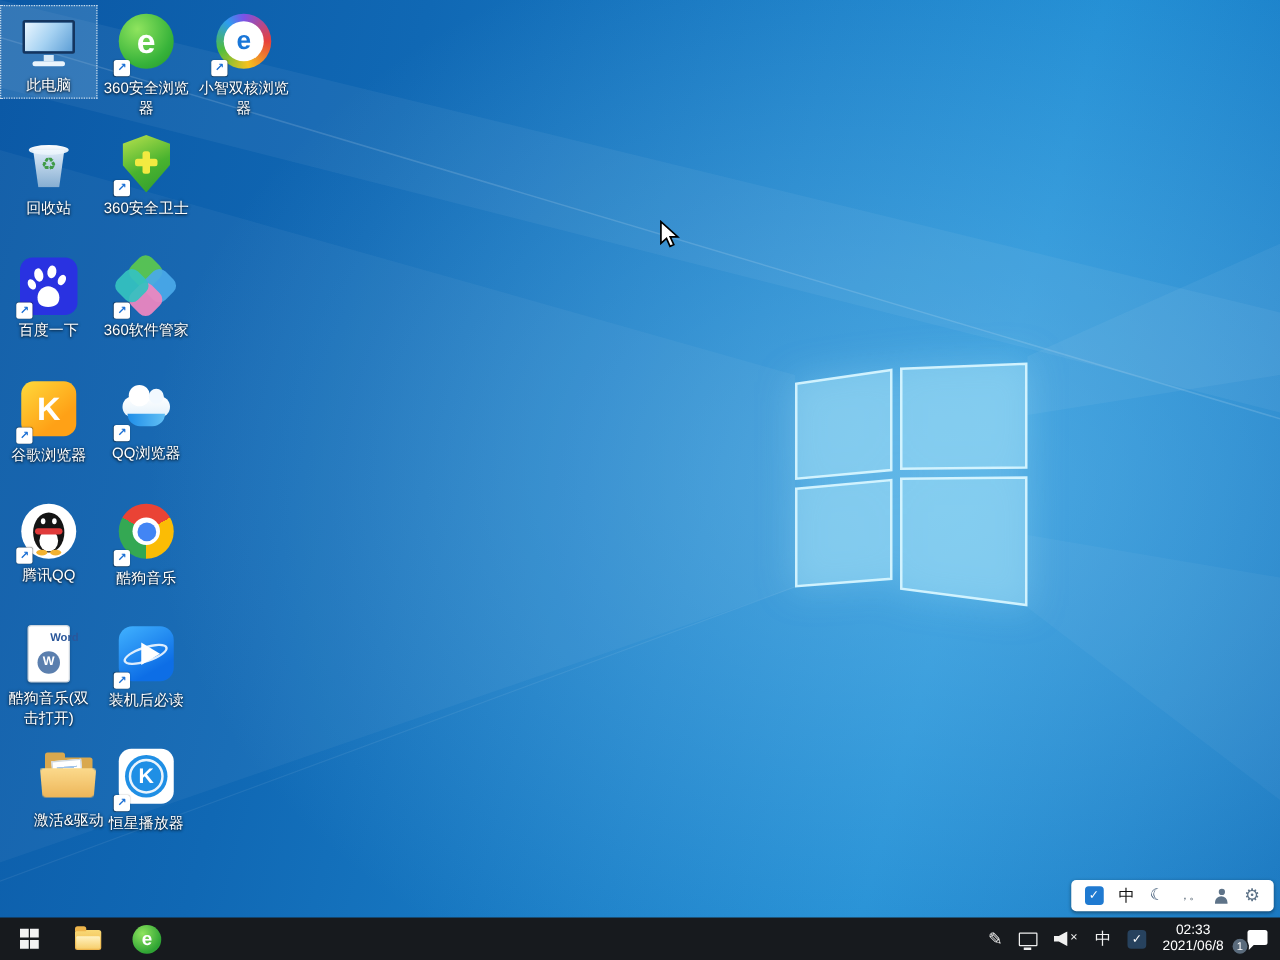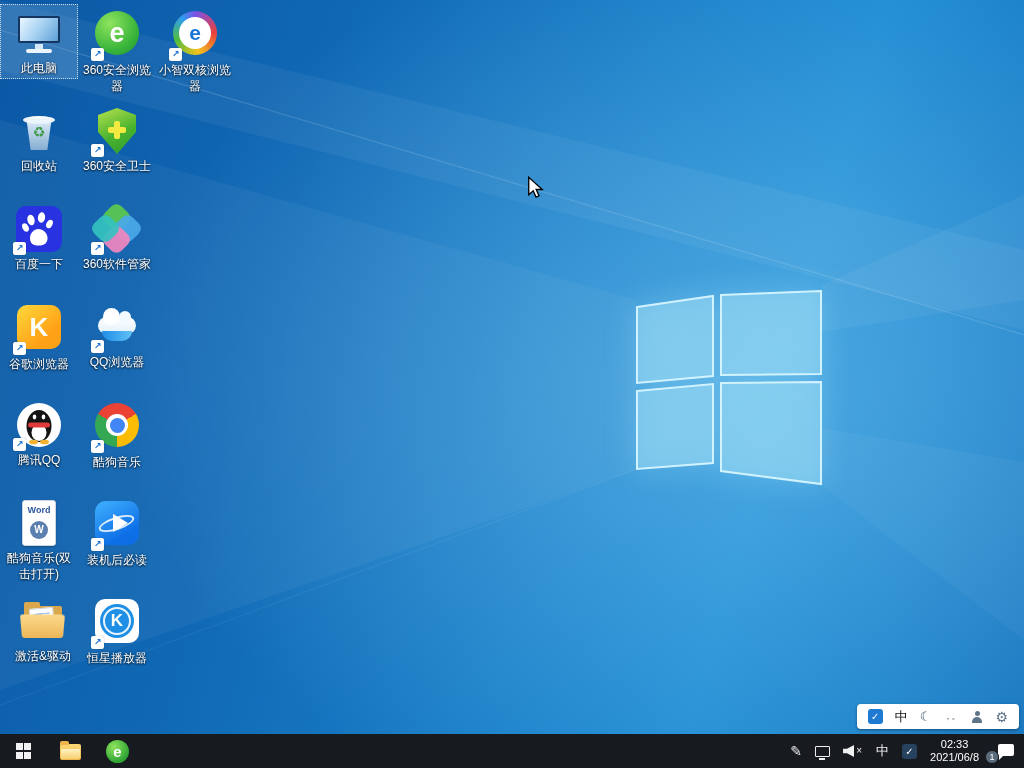--- a/index.html
+++ b/index.html
@@ -63,21 +63,21 @@
   .qqb-swirl{position:absolute;left:9px;top:28px;width:30px;height:10px;border-radius:0 0 15px 15px;
     background:linear-gradient(90deg,#1f8ee8,#62c0f5);}
   
   .ic-chrome{position:relative;width:44px;height:44px;margin:2px auto;border-radius:50%;
     background:conic-gradient(from 60deg,#fbbc05 0 120deg,#34a853 120deg 240deg,#ea4335 240deg 360deg);}
   .ic-chrome::before{content:"";position:absolute;left:11px;top:11px;width:22px;height:22px;border-radius:50%;background:#fff;}
   .ic-chrome::after{content:"";position:absolute;left:14.5px;top:14.5px;width:15px;height:15px;border-radius:50%;background:#4285f4;}
   
   .ic-doc{position:absolute;left:7px;top:1px;width:34px;height:46px;background:#fff;border:1px solid #cdd6df;border-radius:3px;
     box-shadow:0 1px 2px rgba(0,0,0,.25);}
-  .doc-word{position:absolute;top:6px;left:0;right:0;text-align:center;font-size:9px;font-weight:bold;color:#2b579a;}
+  .doc-word{position:absolute;top:6px;left:0;right:0;text-align:right;font-size:9px;font-weight:bold;color:#2b579a;}
   .doc-circle{position:absolute;left:15px;top:22px;width:18px;height:18px;border-radius:50%;background:#5b7fae;color:#fff;
     font-size:10px;font-weight:bold;line-height:18px;text-align:center;}
   
   .ic-star{position:relative;width:44px;height:44px;margin:2px auto;border-radius:11px;
     background:linear-gradient(150deg,#41b2ff,#0d6ee6 75%);}
   .star-tri{position:absolute;left:18px;top:13px;width:0;height:0;border-left:15px solid #fff;
     border-top:9px solid transparent;border-bottom:9px solid transparent;}
   .star-orbit{position:absolute;left:3px;top:16px;width:37px;height:13px;border:2px solid rgba(255,255,255,.85);
     border-radius:50%;transform:rotate(-18deg);}
   
@@ -291,21 +291,21 @@
   <div class="art">
     <div class="ic-star">
       <div class="star-orbit"></div>
       <div class="star-tri"></div>
     </div>
     <span class="shortcut">↗</span>
   </div>
   <div class="label">装机后必读</div>
 </div>
 
-<div class="cell" style="left:4px;top:592px">
+<div class="cell" style="left:16px;top:592px">
   <div class="art">
     <div class="fol-back"></div>
     <div class="fol-paper"></div>
     <div class="fol-front"></div>
   </div>
   <div class="label">激活&amp;驱动</div>
 </div>
 
 <div class="cell" style="left:78px;top:592px">
   <div class="art">

